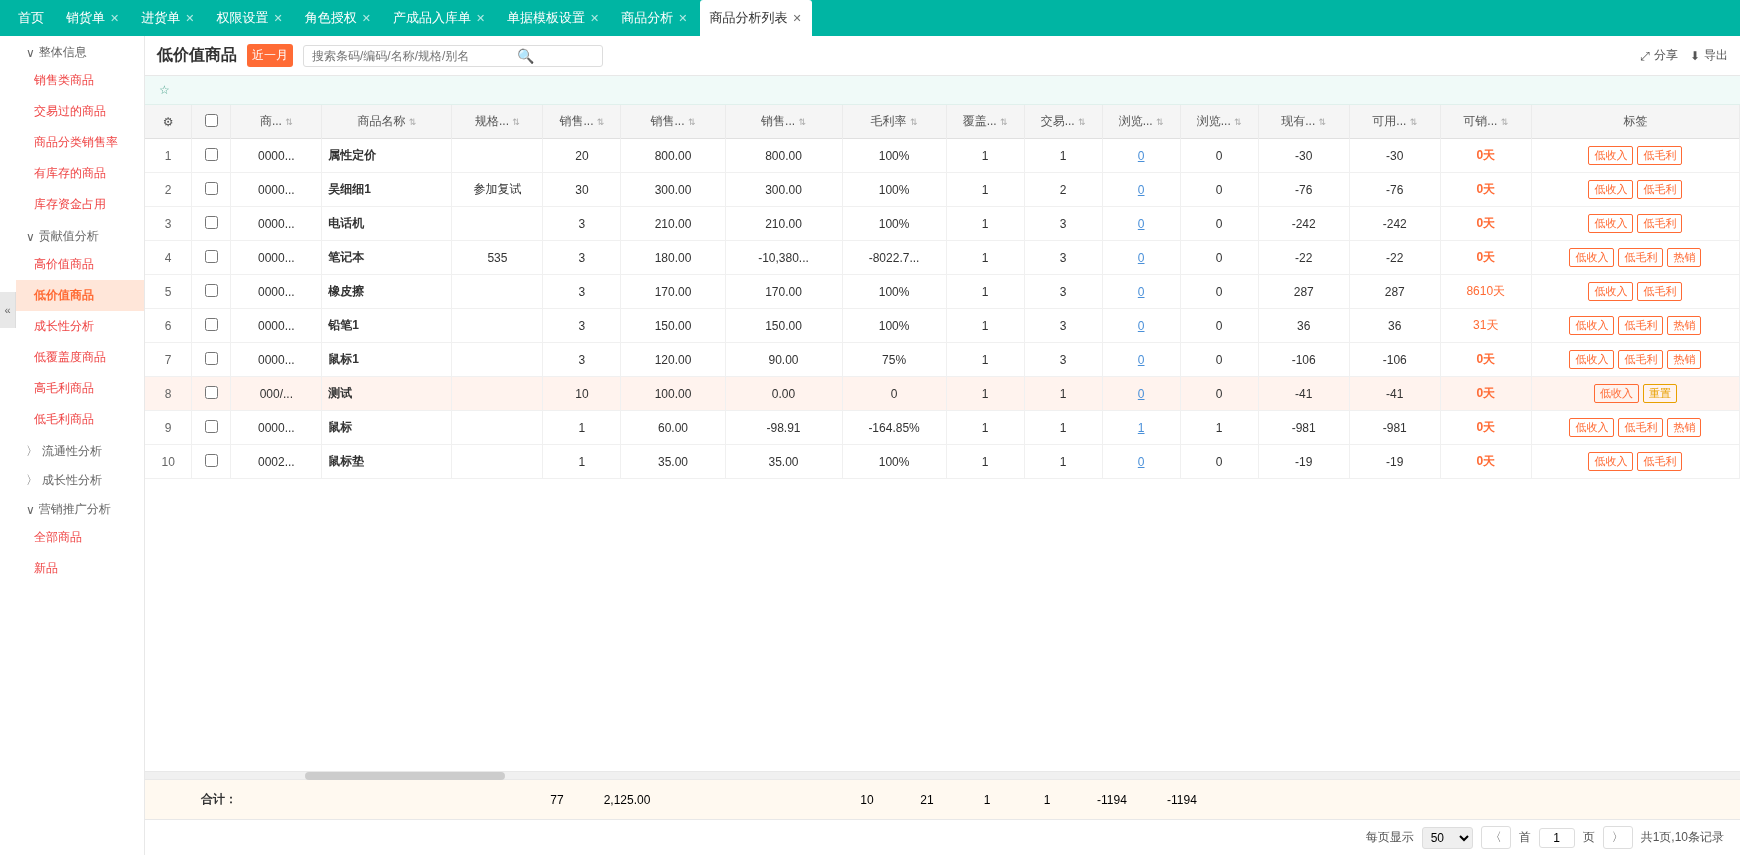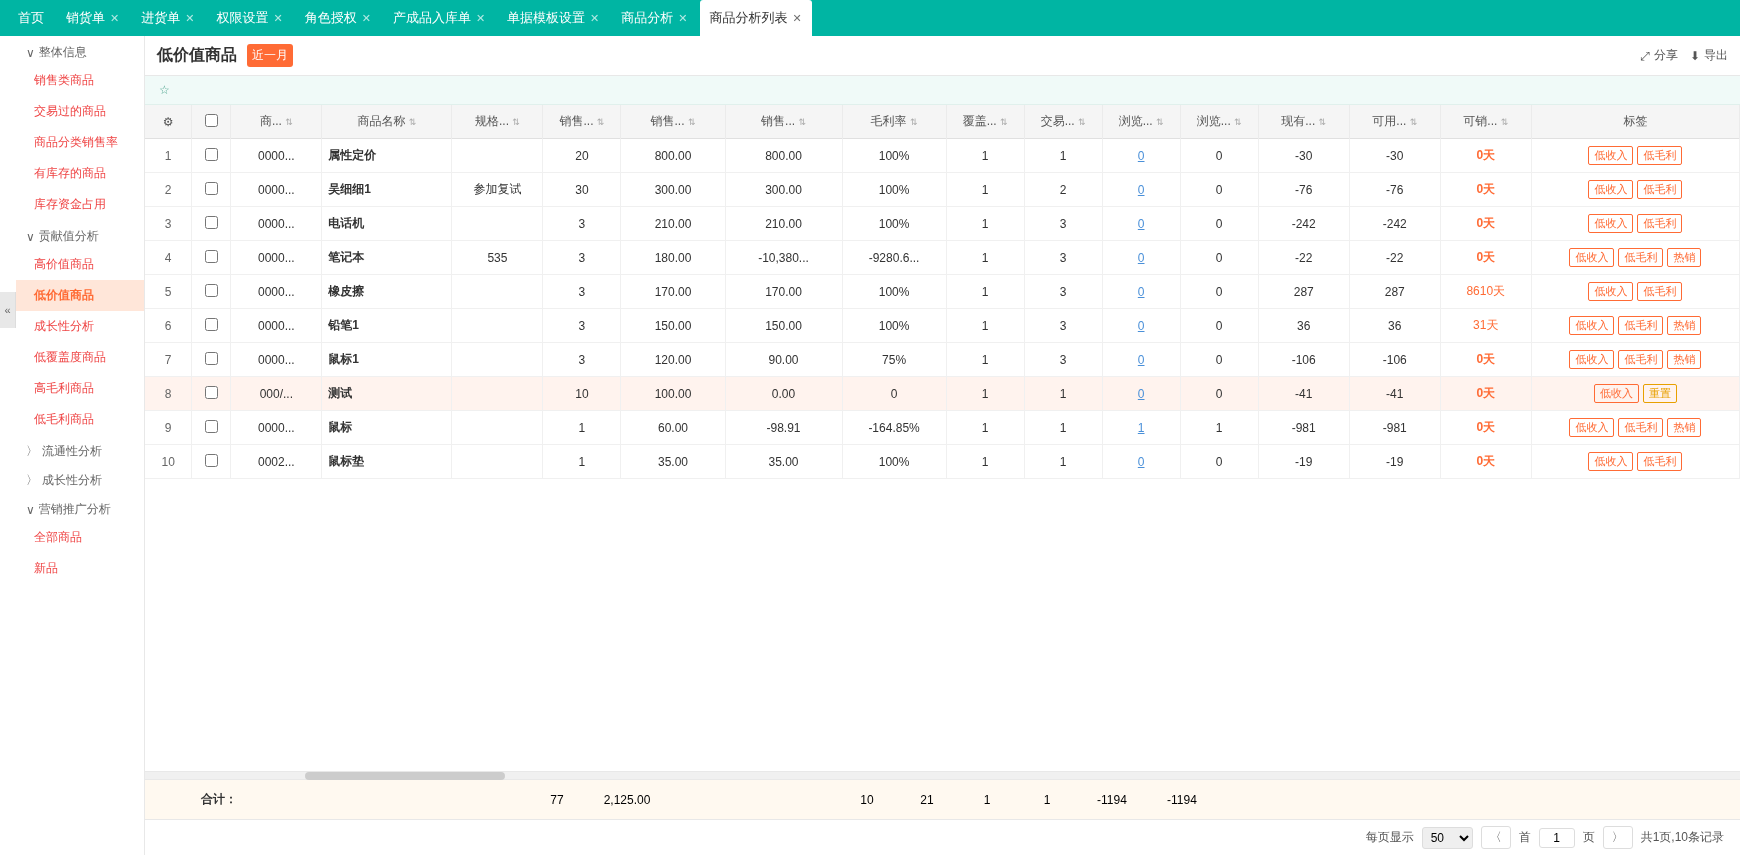--- a/index.html
+++ b/index.html
@@ -325,20 +325,24 @@
 
       </div>
     </div>
   </div>
 
   <div class="content">
 
     <div class="content-header">
       <span class="page-title">低价值商品</span>
       <button class="period-btn">近一月</button>
+      <div class="search-box">
+        <input type="text" placeholder="搜索条码/编码/名称/规格/别名" style="">
+        <span class="search-icon">🔍</span>
+      </div>
       <div class="header-actions">
         <div class="action-btn">
           <span>⤢</span>
           <span>分享</span>
         </div>
         <div class="action-btn">
           <span>⬇</span>
           <span>导出</span>
         </div>
       </div>
@@ -431,21 +435,21 @@
   </tr>
             <tr>
     <td class="num-col">4</td>
     <td class="checkbox-cell"><input type="checkbox" style=""></td>
     <td>0000...</td>
     <td class="left">笔记本</td>
     <td>535</td>
     <td>3</td>
     <td>180.00</td>
     <td>-10,380...</td>
-    <td>-9280.6...</td>
+    <td>-8022.7...</td>
     <td>1</td>
     <td>3</td>
     <td><span class="link-num">0</span></td>
     <td>0</td>
     <td>-22</td>
     <td>-22</td>
     <td><span style="color:#ff6b35;font-weight:bold;">0天</span></td>
     <td><span class="tag tag-orange">低收入</span><span class="tag tag-orange">低毛利</span><span class="tag tag-orange">热销</span></td>
   </tr>
             <tr>

